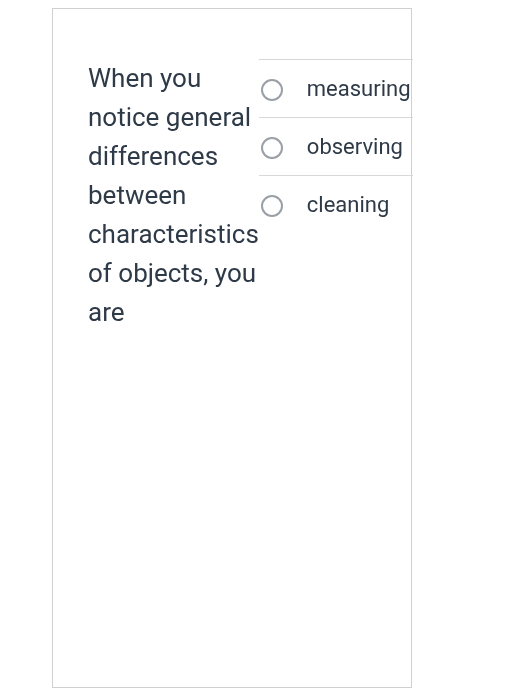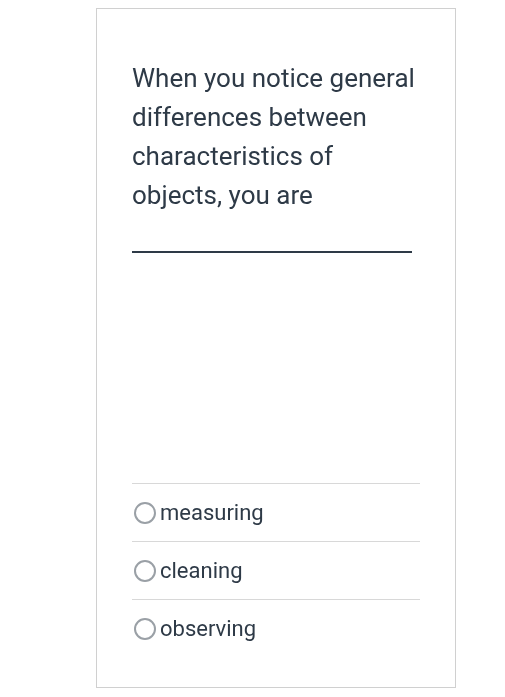--- a/index.html
+++ b/index.html
@@ -11,24 +11,24 @@
       font-family: -apple-system, BlinkMacSystemFont, 'Segoe UI', Roboto, Helvetica, Arial, sans-serif;
       background: #ffffff;
       width: 505px;
       height: 697px;
       padding: 8px;
     }
     .question-card {
       border: 1px solid #d0d0d0;
       width: 360px;
       height: 680px;
-      margin-left: 88px;
+      margin-left: 44px;
       padding: 50px 35px 30px 35px;
       display: flex;
-      flex-direction: column;
+      flex-direction: row;
     }
     .question-text {
       font-size: 26px;
       line-height: 1.5;
       color: #2e3a47;
       font-weight: 400;
       margin-bottom: 6px;
     }
     .blank-line {
       border-bottom: 2px solid #2e3a47;
@@ -38,22 +38,22 @@
     }
     .spacer {
       flex: 1;
     }
     .options-group {
       display: flex;
       flex-direction: column;
     }
     .option-row {
       display: flex;
-      align-items: center;
-      gap: 4px;
+      align-items: flex-end;
+      gap: 24px;
       padding: 16px 2px;
       border-top: 1px solid #d8d8d8;
       cursor: pointer;
     }
     .option-row:first-child {
       border-top: 1px solid #d8d8d8;
     }
     .radio-circle {
       width: 22px;
       height: 22px;
@@ -75,20 +75,20 @@
   <div class="question-text">When you notice general differences between characteristics of objects, you are</div>
   <div class="blank-line"></div>
   <div class="spacer"></div>
   <div class="options-group">
     <div class="option-row">
       <div class="radio-circle"></div>
       <div class="option-label">measuring</div>
     </div>
     <div class="option-row">
       <div class="radio-circle"></div>
-      <div class="option-label">cleaning</div>
+      <div class="option-label">observing</div>
     </div>
     <div class="option-row">
       <div class="radio-circle"></div>
-      <div class="option-label">observing</div>
+      <div class="option-label">cleaning</div>
     </div>
   </div>
 </div>
 
 </body></html>

